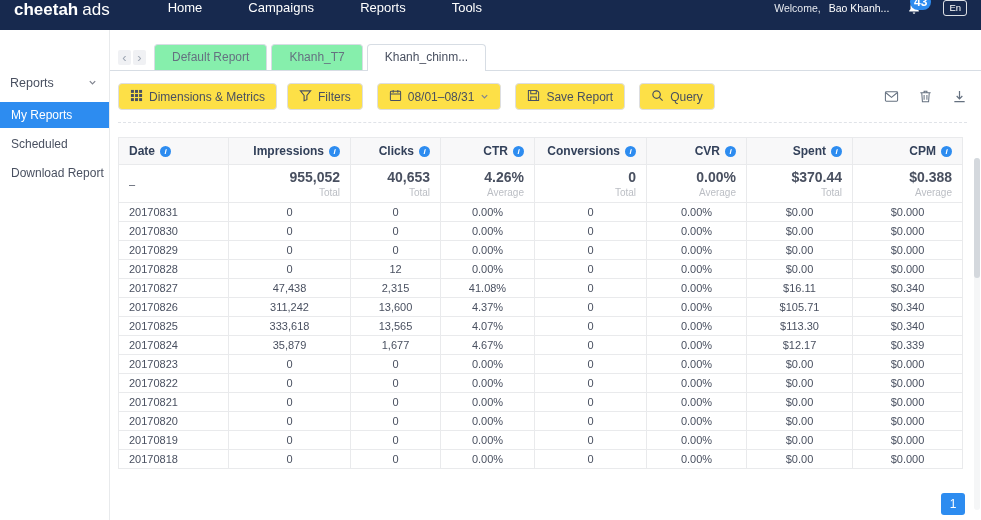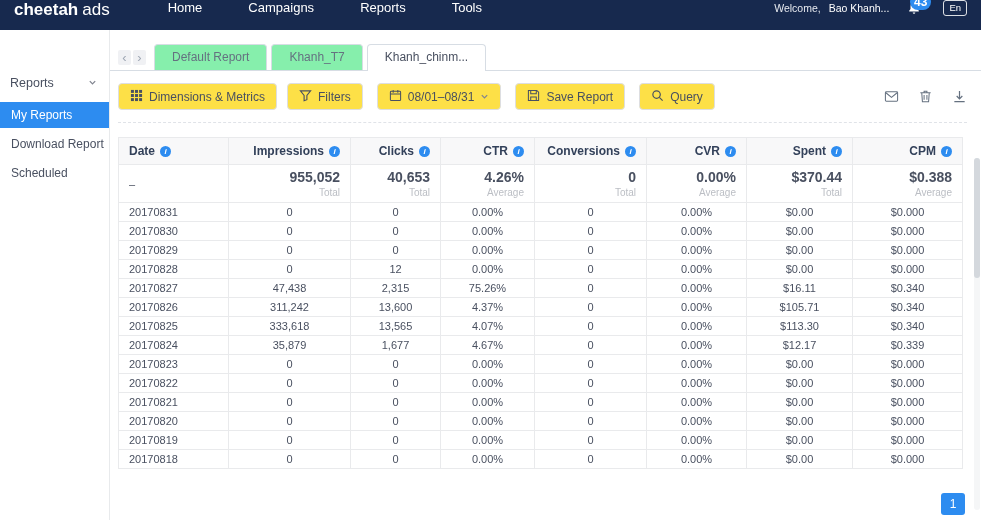--- a/index.html
+++ b/index.html
@@ -149,22 +149,22 @@
   <aside class="sidebar">
     <div class="side-section">
       <span>Reports</span>
       <span>
         <svg viewBox="0 0 10 10" fill="none" stroke="currentColor" stroke-width="1.4">
             <path d="M2 3.5l3 3 3-3"></path>
           </svg>
       </span>
     </div>
     <div class="side-item active">My Reports</div>
+    <div class="side-item">Scheduled</div>
     <div class="side-item">Download Report</div>
-    <div class="side-item">Scheduled</div>
   </aside>
 
   <main class="main">
 
     <div class="tabbar">
       <div class="tab-arrows">
         <span class="tab-arrow left"></span>
         <span class="tab-arrow right"></span>
       </div>
       <div class="tab">Default Report</div>
@@ -346,21 +346,21 @@
               <td>0.00%</td>
               <td>0</td>
               <td>0.00%</td>
               <td>$0.00</td>
               <td>$0.000</td>
             </tr>
             <tr class="data-row">
               <td>20170827</td>
               <td>47,438</td>
               <td>2,315</td>
-              <td>75.26%</td>
+              <td>41.08%</td>
               <td>0</td>
               <td>0.00%</td>
               <td>$16.11</td>
               <td>$0.340</td>
             </tr>
             <tr class="data-row">
               <td>20170826</td>
               <td>311,242</td>
               <td>13,600</td>
               <td>4.37%</td>

